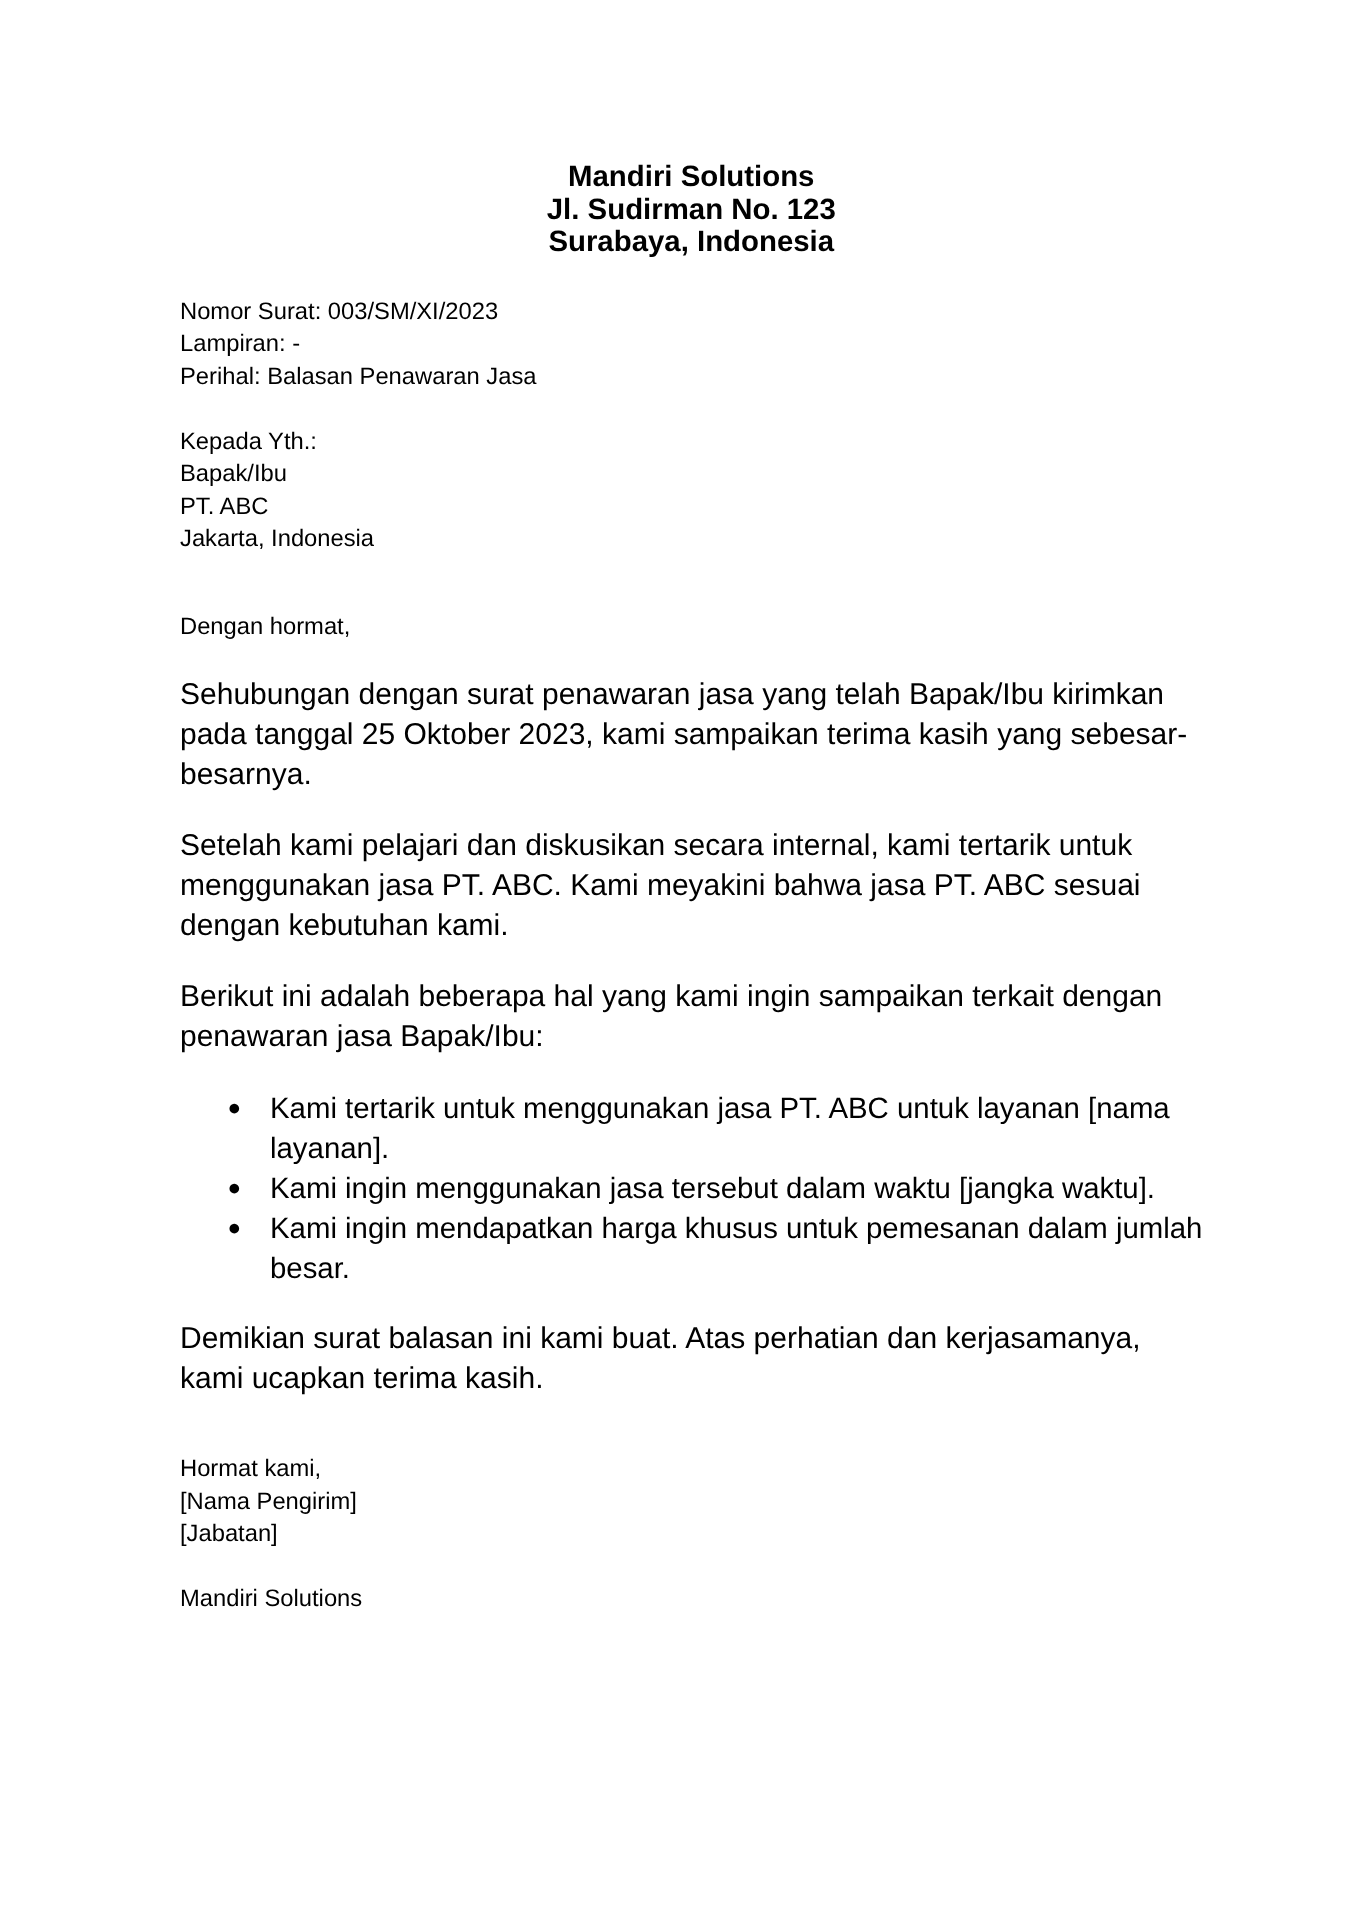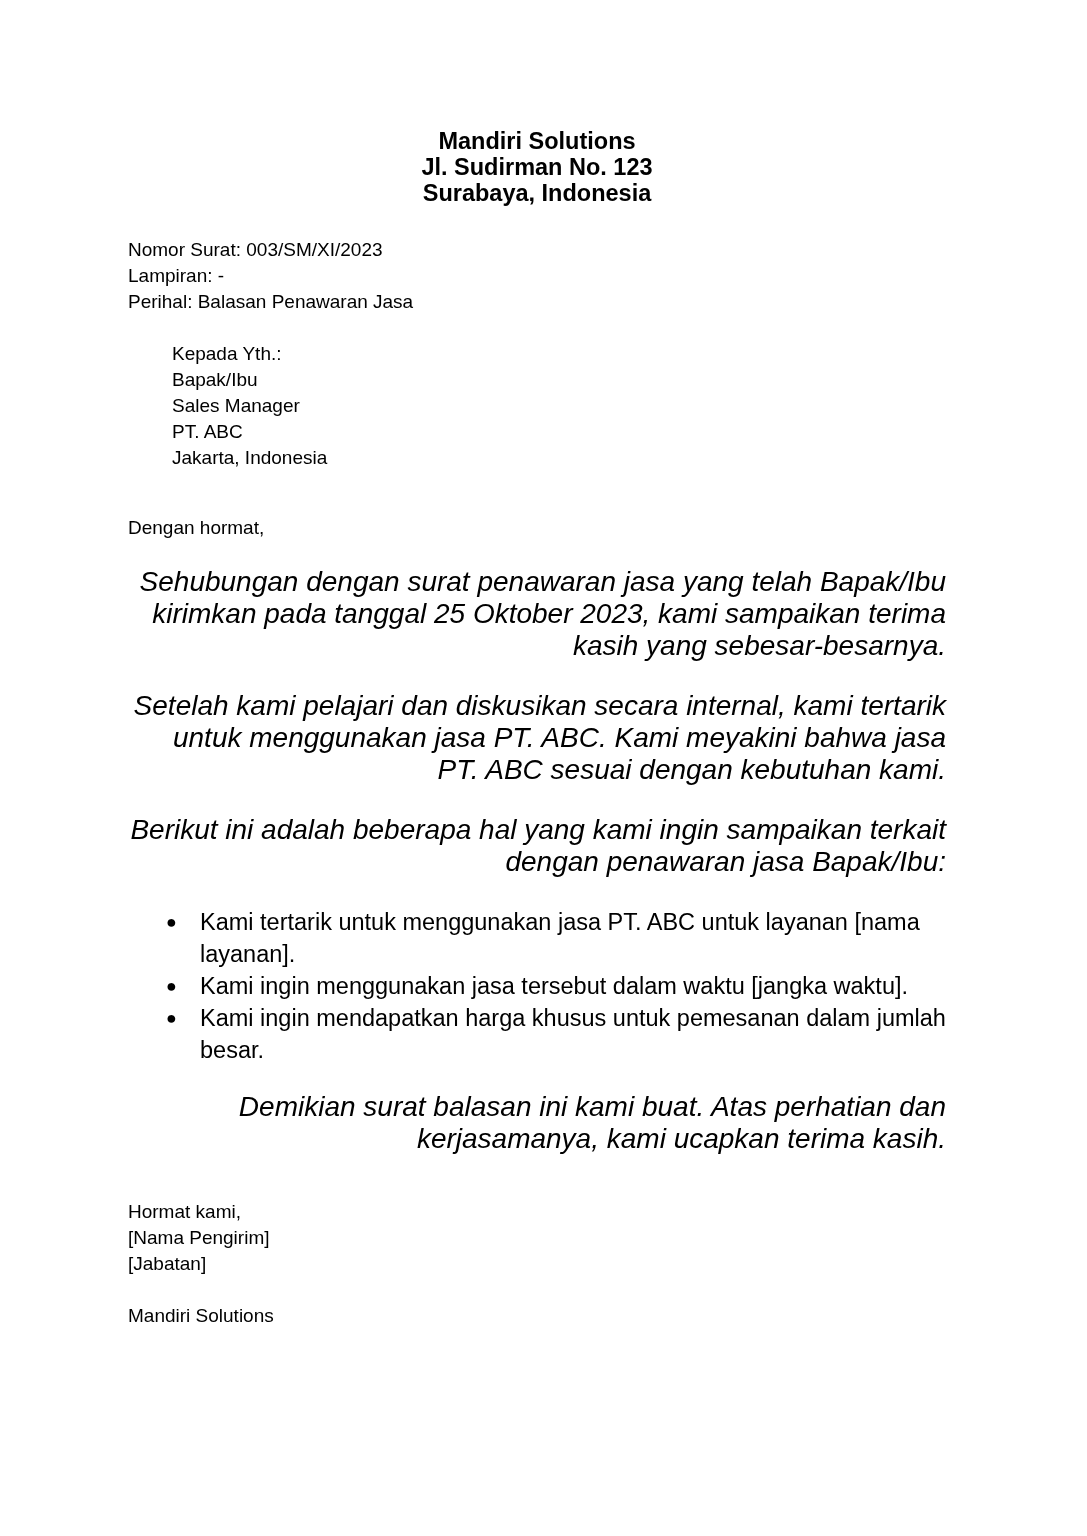--- a/index.html
+++ b/index.html
@@ -14,46 +14,45 @@
   #page {
     position: relative;
     width: 1087px;
     height: 1536px;
     background: #ffffff;
     margin: 0 auto;
     overflow: hidden;
   }
   .sheet {
     position: absolute;
-    left: 128px;
+    left: 144px;
     top: 0;
     width: 818px;
   }
   .letterhead {
     text-align: center;
     font-weight: bold;
     font-size: 23.5px;
     line-height: 26px;
     padding-top: 128px;
   }
   .letterhead .lh-line { white-space: nowrap; }
 
   .block {
     font-size: 19px;
     line-height: 26px;
   }
   .ref-block { margin-top: 31px; }
-  .recip-block { margin-top: 26px; margin-left: 44px; }
+  .recip-block { margin-top: 26px; }
   .salutation { margin-top: 44px; }
   .para {
-    font-size: 28px;
+    font-size: 24px;
     line-height: 32px;
     margin-top: 25px;
-    text-align: right;
-    font-style: italic;
+    text-align: left;
   }
   .bullet-list {
     list-style: none;
     margin: 0;
     padding: 0;
     font-size: 23.5px;
     line-height: 32px;
   }
   .bullet-list li {
     position: relative;
@@ -85,21 +84,20 @@
 
     <div class="block ref-block">
       <div class="line">Nomor Surat: 003/SM/XI/2023</div>
       <div class="line">Lampiran: -</div>
       <div class="line">Perihal: Balasan Penawaran Jasa</div>
     </div>
 
     <div class="block recip-block">
       <div class="line">Kepada Yth.:</div>
       <div class="line">Bapak/Ibu</div>
-      <div class="line">Sales Manager</div>
       <div class="line">PT. ABC</div>
       <div class="line">Jakarta, Indonesia</div>
     </div>
 
     <div class="block salutation">Dengan hormat,</div>
 
     <p class="para">Sehubungan dengan surat penawaran jasa yang telah Bapak/Ibu kirimkan pada tanggal 25 Oktober 2023, kami sampaikan terima kasih yang sebesar-besarnya.</p>
     <p class="para">Setelah kami pelajari dan diskusikan secara internal, kami tertarik untuk menggunakan jasa PT. ABC. Kami meyakini bahwa jasa PT. ABC sesuai dengan kebutuhan kami.</p>
     <p class="para">Berikut ini adalah beberapa hal yang kami ingin sampaikan terkait dengan penawaran jasa Bapak/Ibu:</p>
 

